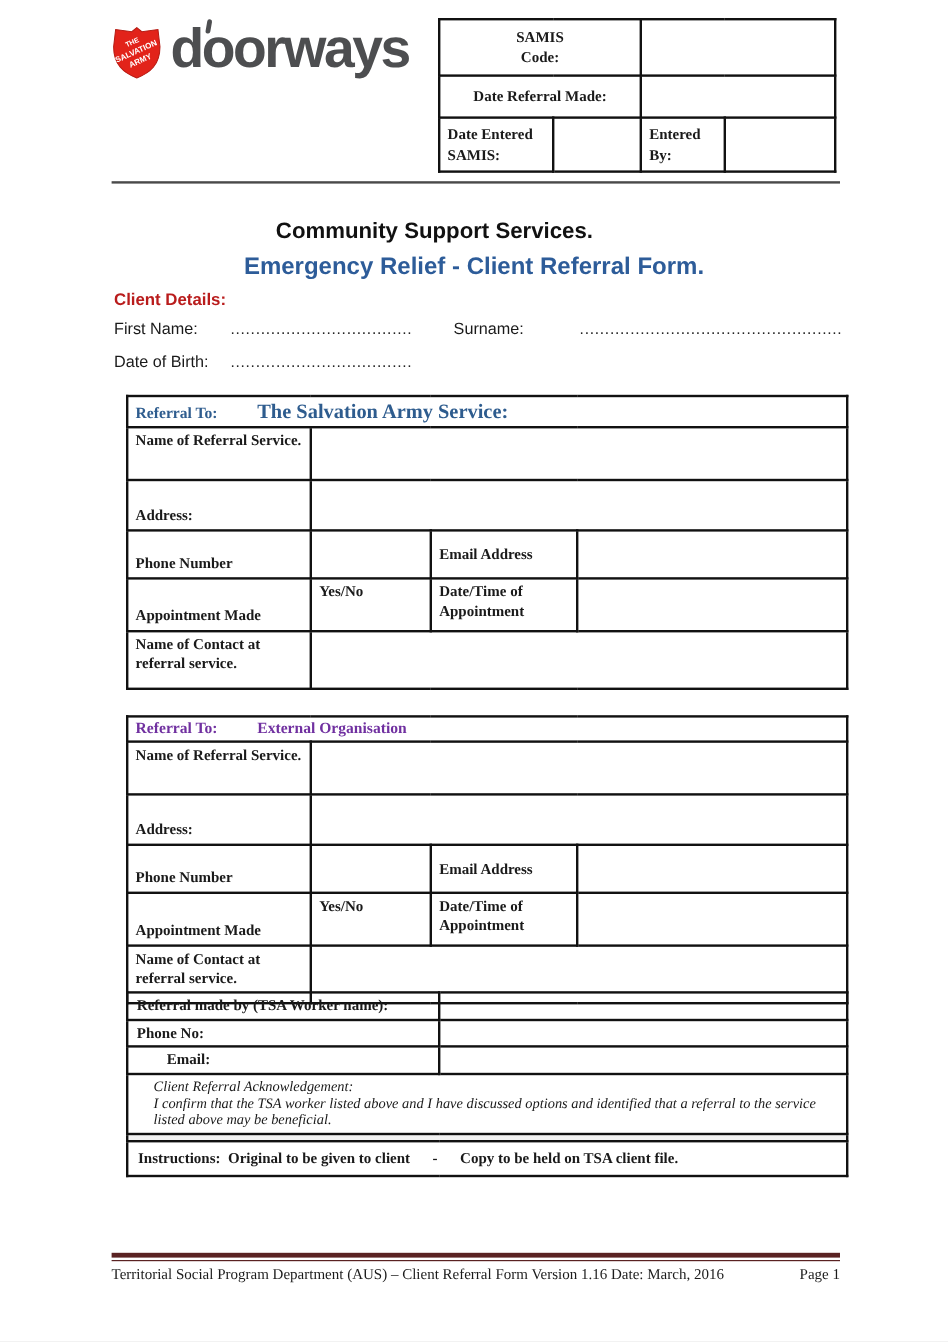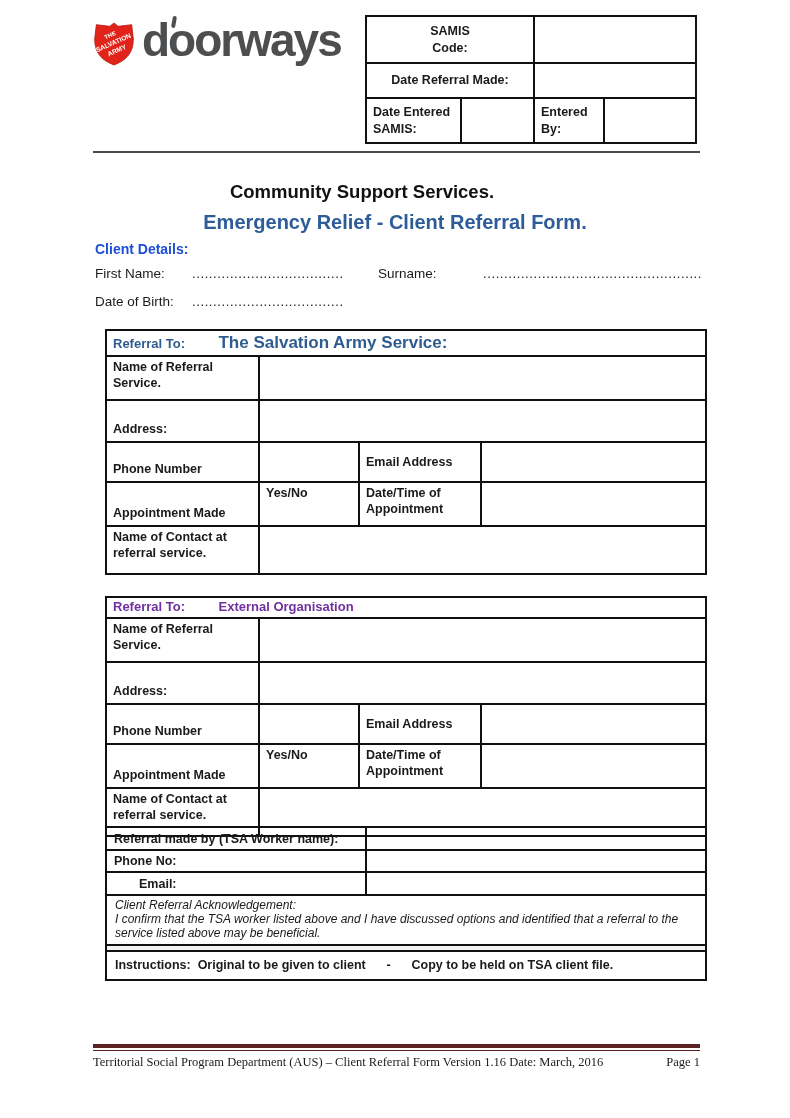--- a/index.html
+++ b/index.html
@@ -16,39 +16,39 @@
     font-size:46px; font-weight:bold; letter-spacing:-2px; line-height:48px;
     color:#4d4e50; margin-left:7px; margin-top:2px;
   }
   .logo-tick{
     position:absolute; left:79px; top:2px; width:4px; height:12px;
     background:#4d4e50; border-radius:2px; transform:rotate(10deg);
   }
 
   
   table{border-collapse:collapse; table-layout:fixed;}
-  td{border:2px solid #111; padding:2px 6px; font-size:12.5px; overflow:hidden;}
+  td{border:2px solid #111; padding:2px 6px; font-size:12.5px; overflow:hidden;font-family:Liberation Serif, serif;}
   .samis{position:absolute; left:365px; top:15px; width:330px;}
   .samis td{font-weight:bold; line-height:1.35;}
   .samis .c{text-align:center;}
   .pre{white-space:pre-line;}
   .samis .r1 td{height:41px;}
   .samis .r2 td{height:29px;}
   .samis .r3 td{height:39px;}
 
   
   .header-rule{position:absolute; left:93px; top:151px; width:607px; height:2px; background:#4a4a4a;}
   .title1{position:absolute; left:0; top:181px; width:724px; text-align:center;
           font-size:18.5px; font-weight:bold; color:#111;}
   .title2{position:absolute; left:0; top:211px; width:790px; text-align:center;
           font-size:20px; font-weight:bold; color:#2d5c99;}
 
   
   .client-details{position:absolute; left:95px; top:241px; width:610px;}
-  .cd-heading{font-size:14px; font-weight:bold; color:#1d4ed8; margin-bottom:9px;}
+  .cd-heading{font-size:14px; font-weight:bold; color:#b91c1c; margin-bottom:9px;}
   .cd-row{display:flex; align-items:baseline; margin-top:0; height:28px;}
   .cd-label{display:inline-block; font-size:13.5px; color:#1a1a1a;}
   .w97{width:97px;}
   .surname-label{width:105px; margin-left:35px;}
   .dots{display:inline-block; white-space:nowrap; overflow:hidden; font-size:13px;
         letter-spacing:0.6px; color:#222;}
   .dots-short{width:151px;}
   .dots-long{width:218px;}
 
   
@@ -70,21 +70,21 @@
   .r-phone td{height:32px;}
   .r-appt td{height:36px;}
   .r-contact td{height:42px;}
 
   
   .worker{position:absolute; left:105px; top:826px; width:600px;}
   .worker .lbl{vertical-align:middle; padding-left:7px;}
   .worker .rw1 td{height:17px;}
   .worker .rw2 td{height:16px;}
   .worker .rw3 td{height:17px;padding-left:32px;}
-  .ack{padding:3px 8px;}
+  .ack{padding:3px 21px;}
   .ack-title,.ack-body{font-style:italic; font-size:12px; line-height:1.16; color:#1a1a1a;}
   .rw-sig td{height:39px;}
   .rw-sig .lbl{vertical-align:top; padding-top:3px;}
   .spacer td{height:4px; padding:0; background:#f2f2f2;}
   .instructions{font-weight:bold; font-size:12.5px; white-space:pre-wrap;
                 vertical-align:middle; padding:4px 8px; height:19px;}
 
   
   .footer-rule{position:absolute; left:93px; top:1044px; width:607px; height:2px;
                border-top:4px solid #5a2222; border-bottom:1px solid #5a2222;

